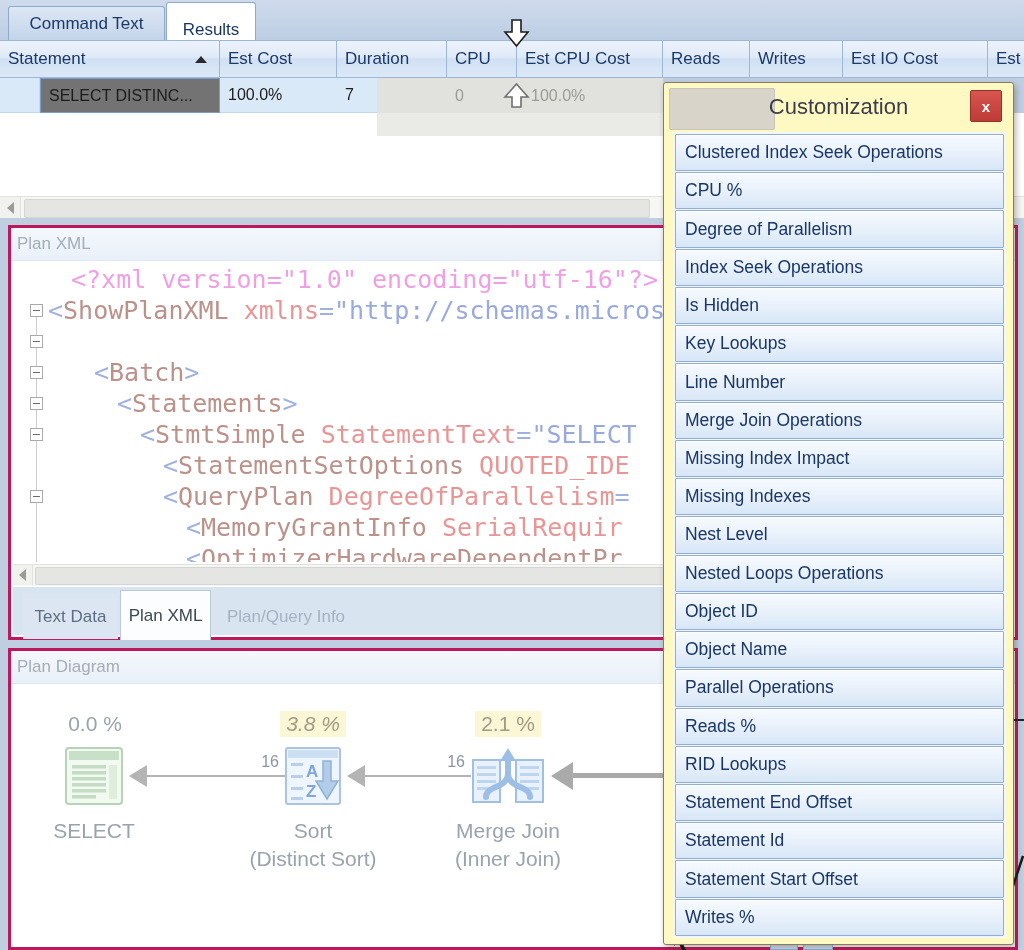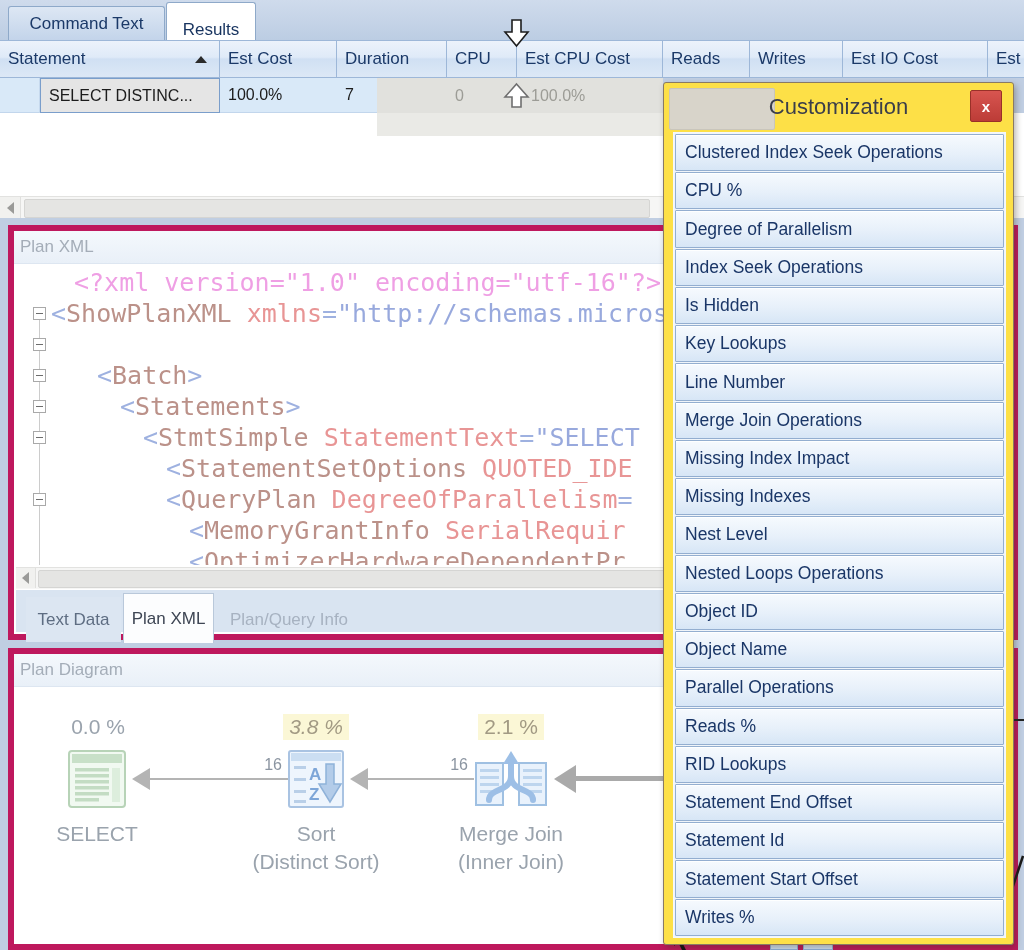--- a/index.html
+++ b/index.html
@@ -35,21 +35,21 @@
   .drop-arrow{z-index:6;}
 
   .hscroll{background:#f6f6f5;border-top:1px solid #e2e2e0;z-index:2;}
   .sb-btn{background:#f1f1ef;border-right:1px solid #e0e0de;display:flex;
           align-items:center;justify-content:center;}
   .tri-left{width:0;height:0;border-top:6px solid transparent;border-bottom:6px solid transparent;
             border-right:7px solid #9a9a98;}
   .sb-thumb{background:#e5e5e3;border:1px solid #d5d5d3;border-radius:2px;}
 
   
-  .panel{border:6px solid #be185d;background:#ffffff;z-index:2;}
+  .panel{border:3px solid #be185d;background:#ffffff;z-index:2;}
   .panel-hdr{position:absolute;left:0;top:0;right:0;height:32px;
              background:linear-gradient(180deg,#f4f8fc,#e9f0f8);
              border-bottom:1px solid #dde6f1;display:flex;align-items:center;
              padding-left:6px;font-size:17px;color:#a4adb8;}
 
   
   .xml-host{position:absolute;left:4px;top:36px;right:2px;height:298px;overflow:hidden;}
   .xml-line{display:flex;height:31px;line-height:31px;white-space:pre;
             font-family:"DejaVu Sans Mono",monospace;font-size:25px;}
   .xml-gutter{width:33px;flex:none;position:relative;}
@@ -81,21 +81,21 @@
        font-size:21px;color:#9aa3ad;}
   .pct.hl{background:#fbf7d6;color:#a29a84;}
   .node-label{position:absolute;height:26px;line-height:26px;text-align:center;
        font-size:21px;color:#9aa3ad;white-space:nowrap;}
   .edge-label{position:absolute;height:20px;line-height:20px;text-align:right;
        font-size:16px;color:#8b95a1;}
   .edge-line{position:absolute;background:#b4b4b4;}
   .arrow-head{position:absolute;width:0;height:0;}
 
   
-  .cust{left:663px;top:82px;width:351px;height:863px;background:#fde047;
+  .cust{left:663px;top:82px;width:351px;height:863px;background:#fef9c3;
         border:1px solid #897a64;border-radius:3px;z-index:30;
         box-shadow:2px 3px 6px rgba(60,50,30,.35);}
   .cust-title{position:absolute;left:0;top:8px;right:0;height:32px;line-height:32px;
         text-align:center;font-size:22px;color:#3b3e4a;}
   .cust-ghost{position:absolute;left:5px;top:5px;width:104px;height:40px;
         background:#d8d4ca;border:1px solid #c9c5bb;border-radius:2px;}
   .cust-close{position:absolute;left:306px;top:7px;width:30px;height:30px;border-radius:2px;
         background:linear-gradient(180deg,#d85550,#bc3c37);border:1px solid #993028;
         color:#ffffff;font-size:15px;font-weight:bold;display:flex;align-items:center;
         justify-content:center;}
@@ -134,21 +134,21 @@
   <div class="abs gh" style="left:220px;width:117px;">Est Cost</div>
   <div class="abs gh" style="left:337px;width:110px;">Duration</div>
   <div class="abs gh" style="left:447px;width:70px;">CPU</div>
   <div class="abs gh" style="left:517px;width:146px;">Est CPU Cost</div>
   <div class="abs gh" style="left:663px;width:87px;">Reads</div>
   <div class="abs gh" style="left:750px;width:93px;">Writes</div>
   <div class="abs gh" style="left:843px;width:145px;">Est IO Cost</div>
   <div class="abs gh" style="left:988px;width:36px;border-right:none;">Est</div>
 
   <div class="abs rc blue" style="left:0;width:40px;border-right:1px solid #c6d9ee;"></div>
-  <div class="abs rc" style="left:40px;width:180px;background:#e5e5e5;border:1px solid #7a9ecb;">SELECT DISTINC...</div>
+  <div class="abs rc" style="left:40px;width:180px;background:#737373;border:1px solid #7a9ecb;">SELECT DISTINC...</div>
   <div class="abs rc blue" style="left:220px;width:117px;">100.0%</div>
   <div class="abs rc blue" style="left:337px;width:110px;">7</div>
   <div class="abs rc" style="left:447px;width:216px;background:#ffffff;"></div>
 
   <div class="abs ghost-gray" style="left:377px;top:78px;width:286px;height:35px;"></div>
   <div class="abs ghost-gray2" style="left:377px;top:113px;width:286px;height:23px;"></div>
   <div class="abs gray-val" style="left:455px;top:78px;height:35px;">0</div>
   <div class="abs gray-val" style="left:531px;top:78px;height:35px;">100.0%</div>
 
   <div class="abs" style="left:0;top:113px;width:1024px;height:83px;background:#ffffff;z-index:1;"></div>

